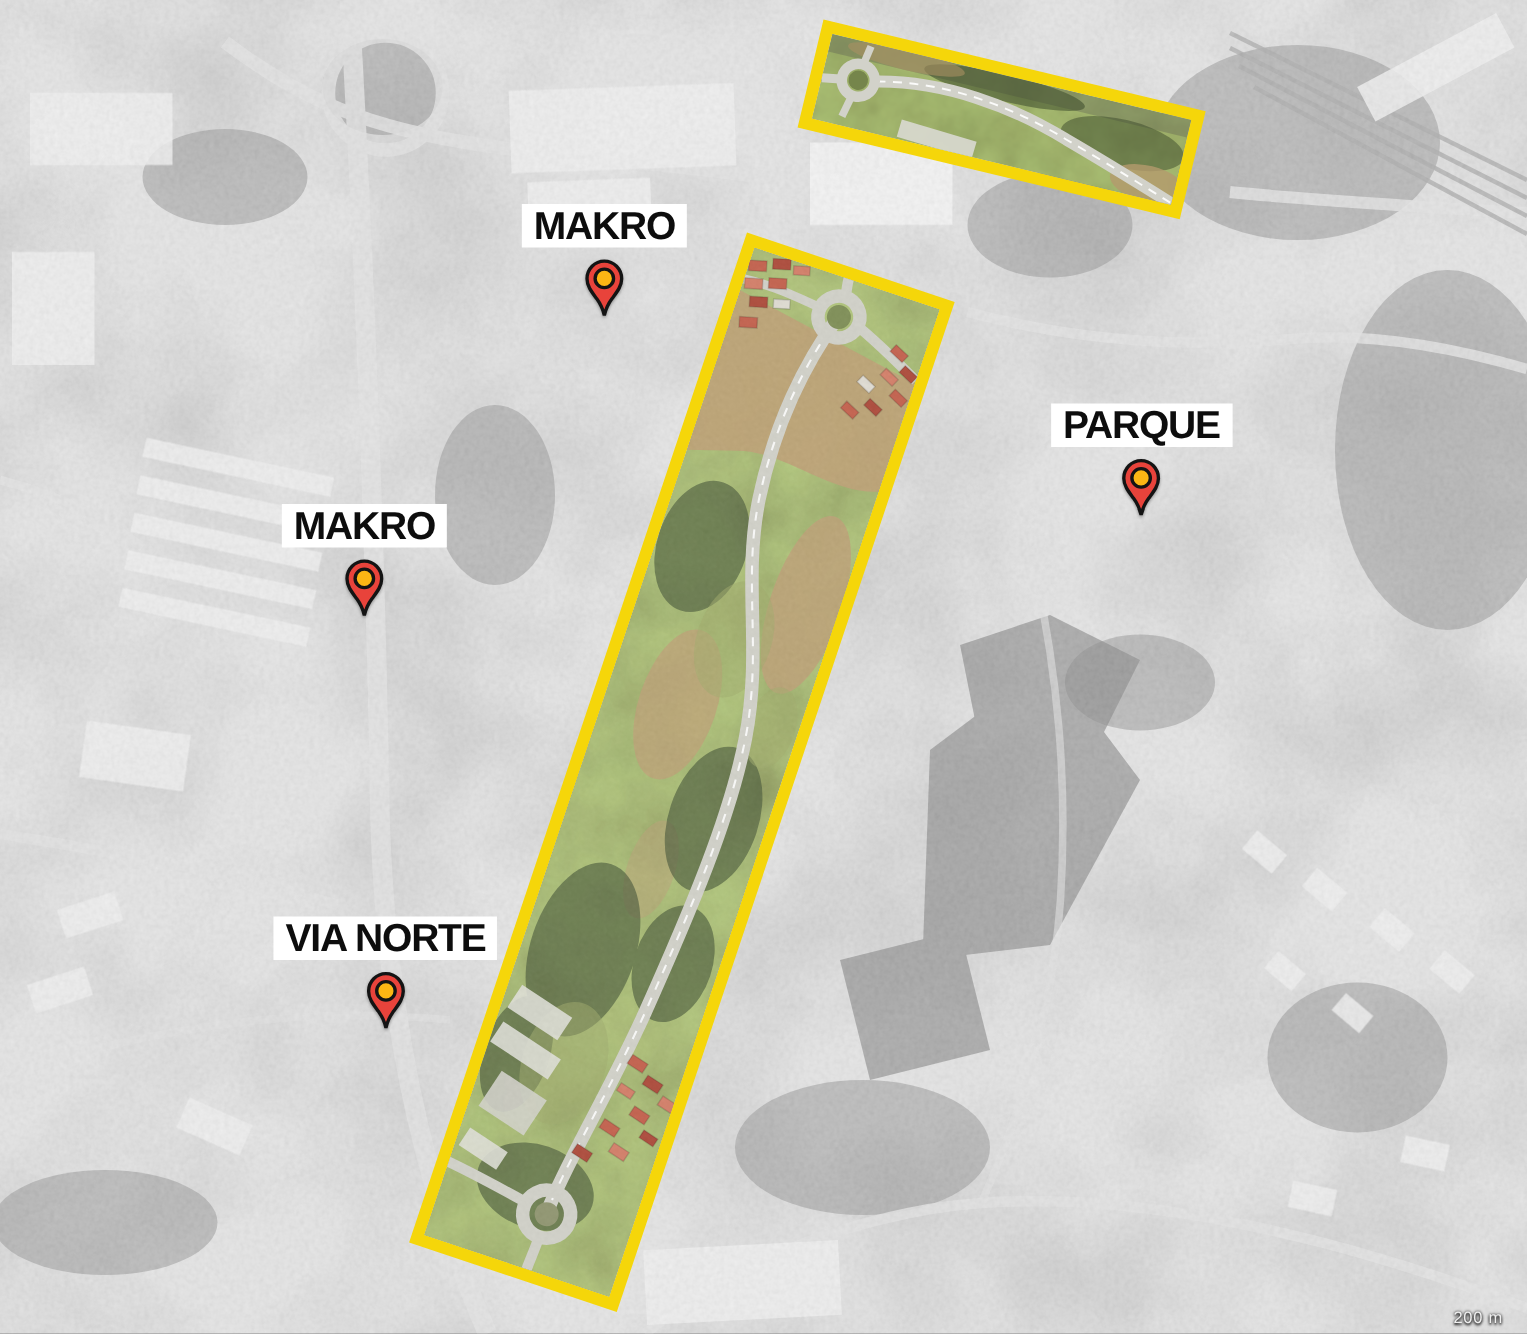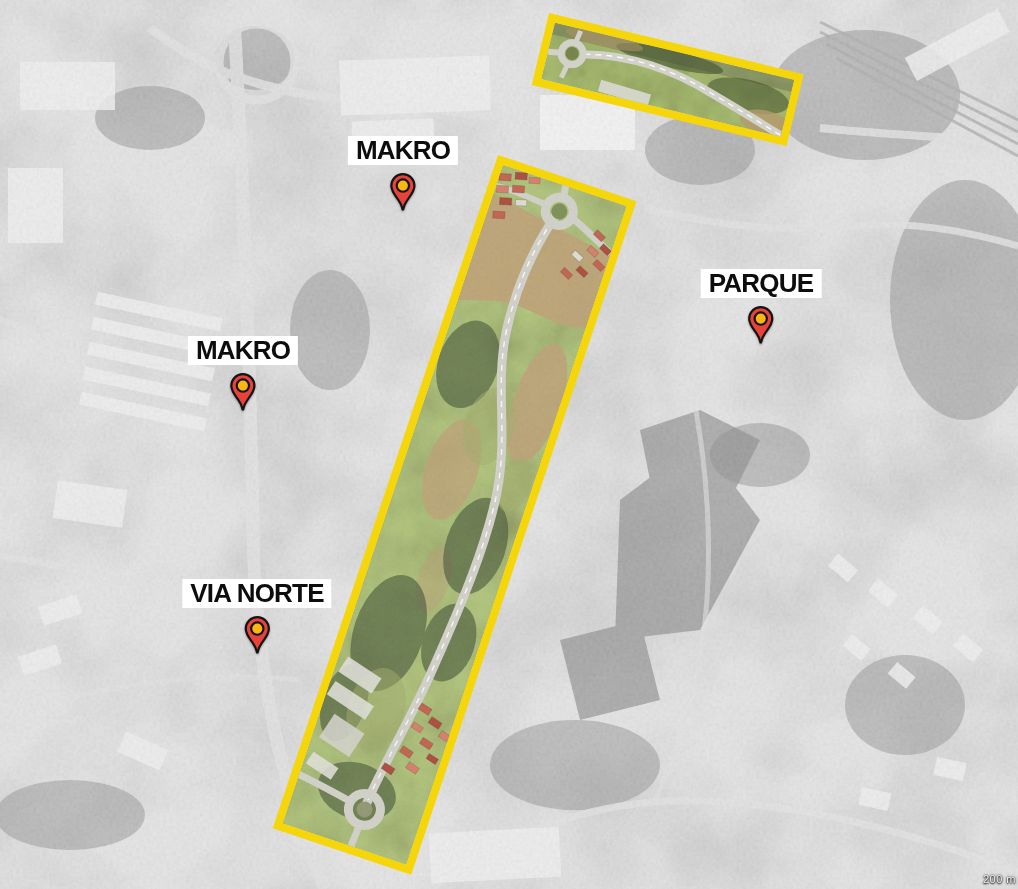--- a/index.html
+++ b/index.html
@@ -13,30 +13,30 @@
   .zone{position:absolute;transform-origin:0 0;box-sizing:border-box;
         border:8px solid var(--highlight,#f6d60b);}
   #zone-main {left:498px;top:155px;width:146px;height:710px;transform:rotate(18.5deg);}
   #zone-north{left:549px;top:13px;width:262px;height:74px;transform:rotate(13.5deg);}
   .zone svg{display:block;}
   
   .marker{position:absolute;display:flex;flex-direction:column;align-items:center;
           gap:7px;transform:translateX(-50%);}
   #marker-makro    {left:403px;top:136px;}
   #marker-efacec   {left:243px;top:336px;}
-  #marker-via-norte{left:257px;top:579px;}
+  #marker-via-norte{left:257px;top:611px;}
   #marker-parque   {left:742px;top:269px;margin-left:19px;}
   .label-stack{display:flex;flex-direction:column;align-items:center;gap:1px;}
   .marker-label{background:#ffffff;color:#0d0d0d;font-weight:bold;font-size:26px;
                 line-height:27px;letter-spacing:-0.8px;padding:1px 8px;white-space:nowrap;}
   .pin{width:28px;height:41px;filter:drop-shadow(0 1px 1px rgba(0,0,0,.35));}
   .pin-body  {fill:var(--pin-body,#e8433b);stroke:var(--pin-outline,#111);stroke-width:2.4;}
   .pin-center{fill:var(--pin-center,#fcb614);stroke:var(--pin-outline,#111);stroke-width:2.4;}
   
-  #scale-label{position:absolute;right:2px;bottom:4px;font-size:11px;color:#f0f0f0;
+  #scale-label{position:absolute;right:16px;bottom:4px;font-size:11px;color:#f0f0f0;
                text-shadow:0 0 2px #000,0 1px 2px #000;letter-spacing:.5px;margin-left:34px;}
 </style>
 </head>
 <body>
 
 <div id="map-canvas">
 
   <svg class="layer" width="1018" height="889" viewBox="0 0 1018 889">
     <defs>
       <filter id="patchG" x="0" y="0" width="100%" height="100%">

